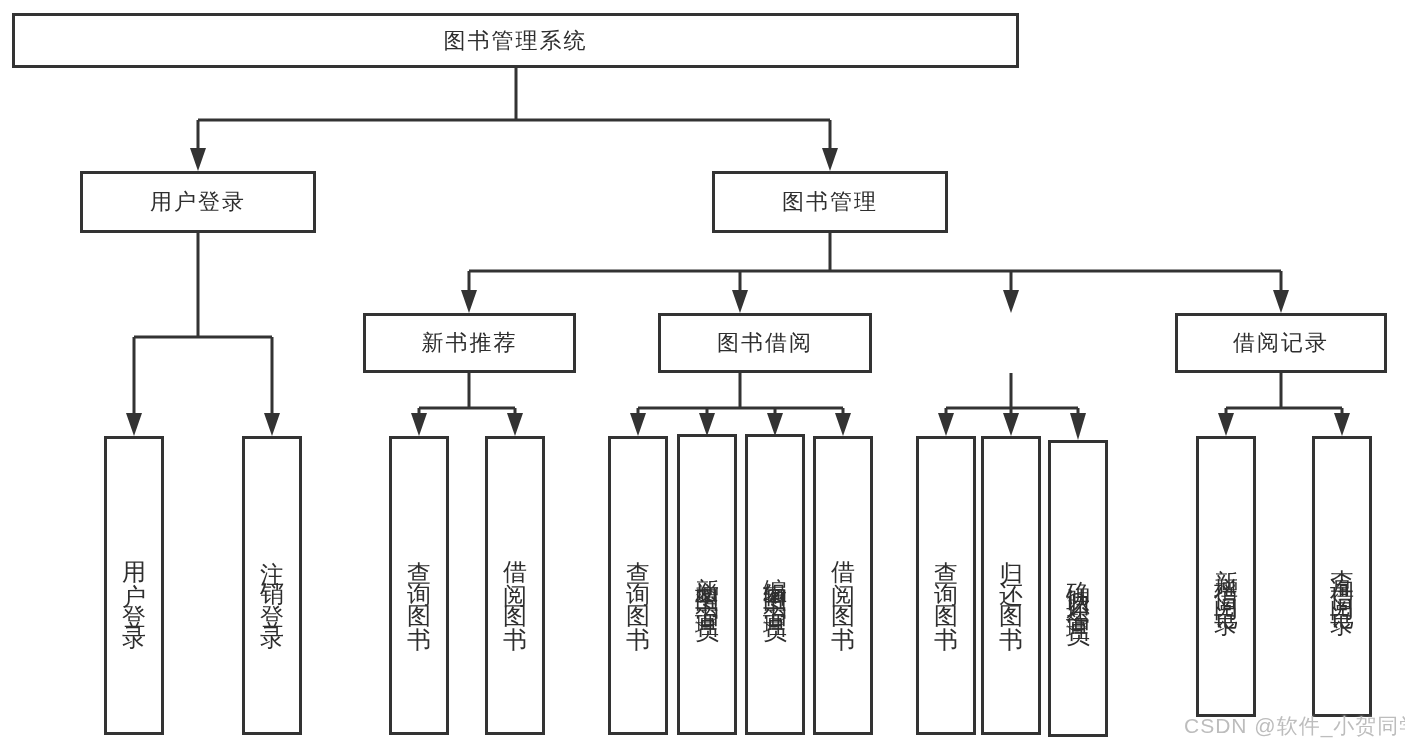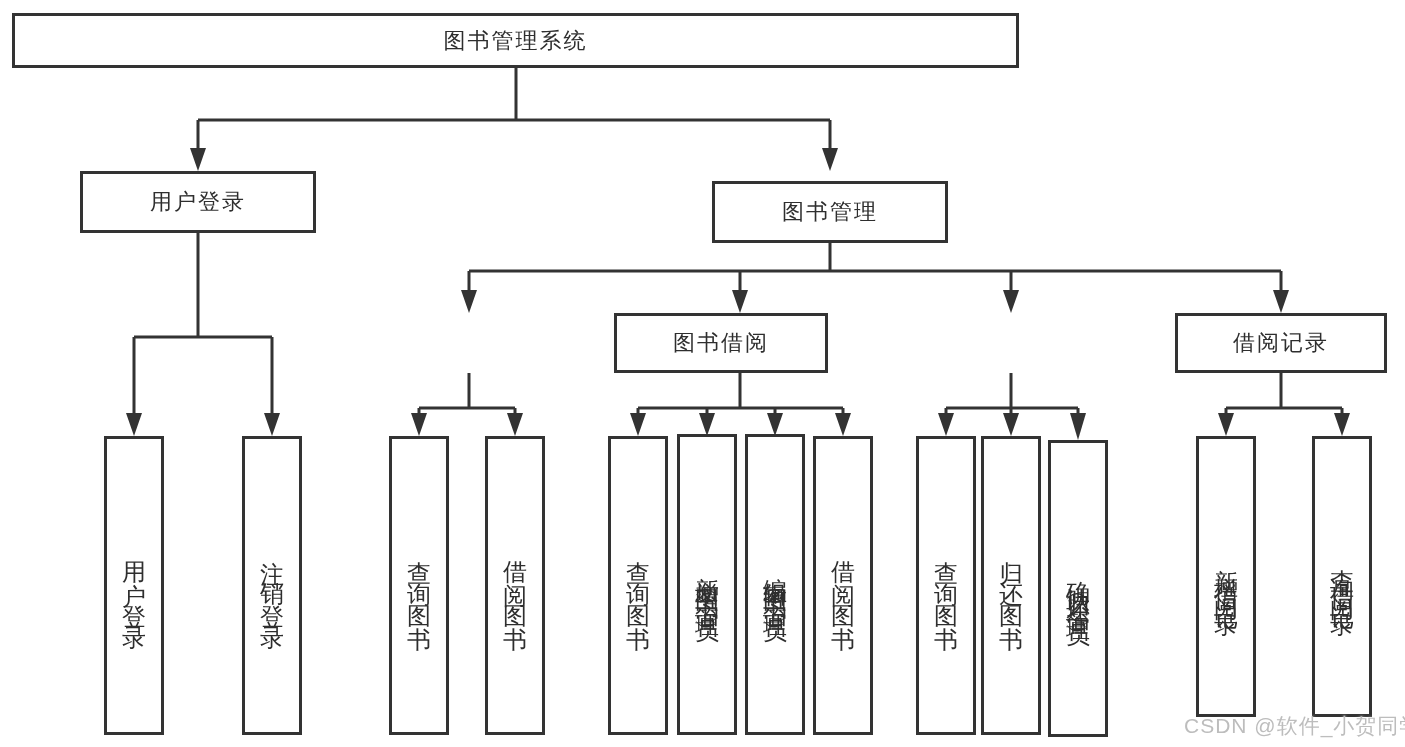--- a/index.html
+++ b/index.html
@@ -85,25 +85,28 @@
     </g>
   </svg>
 
   <div class="box" style="left:12px;top:13px;width:1007px;height:55px">
     <span class="hlabel">图书管理系统</span>
   </div>
 
   <div class="box" style="left:80px;top:171px;width:236px;height:62px">
     <span class="hlabel">用户登录</span>
   </div>
-  <div class="box" style="left:712px;top:181px;width:236px;height:62px">
+  <div class="box" style="left:712px;top:171px;width:236px;height:62px">
     <span class="hlabel">图书管理</span>
   </div>
 
-  <div class="box" style="left:614px;top:313px;width:214px;height:60px">
+  <div class="box" style="left:363px;top:313px;width:213px;height:60px">
+    <span class="hlabel">新书推荐</span>
+  </div>
+  <div class="box" style="left:658px;top:313px;width:214px;height:60px">
     <span class="hlabel">图书借阅</span>
   </div>
   <div class="box" style="left:1175px;top:313px;width:212px;height:60px">
     <span class="hlabel">借阅记录</span>
   </div>
 
   <div class="box" style="left:104px;top:436px;width:60px;height:299px">
     <span class="vlabel sp4">用户登录</span>
   </div>
   <div class="box" style="left:242px;top:436px;width:60px;height:299px">

